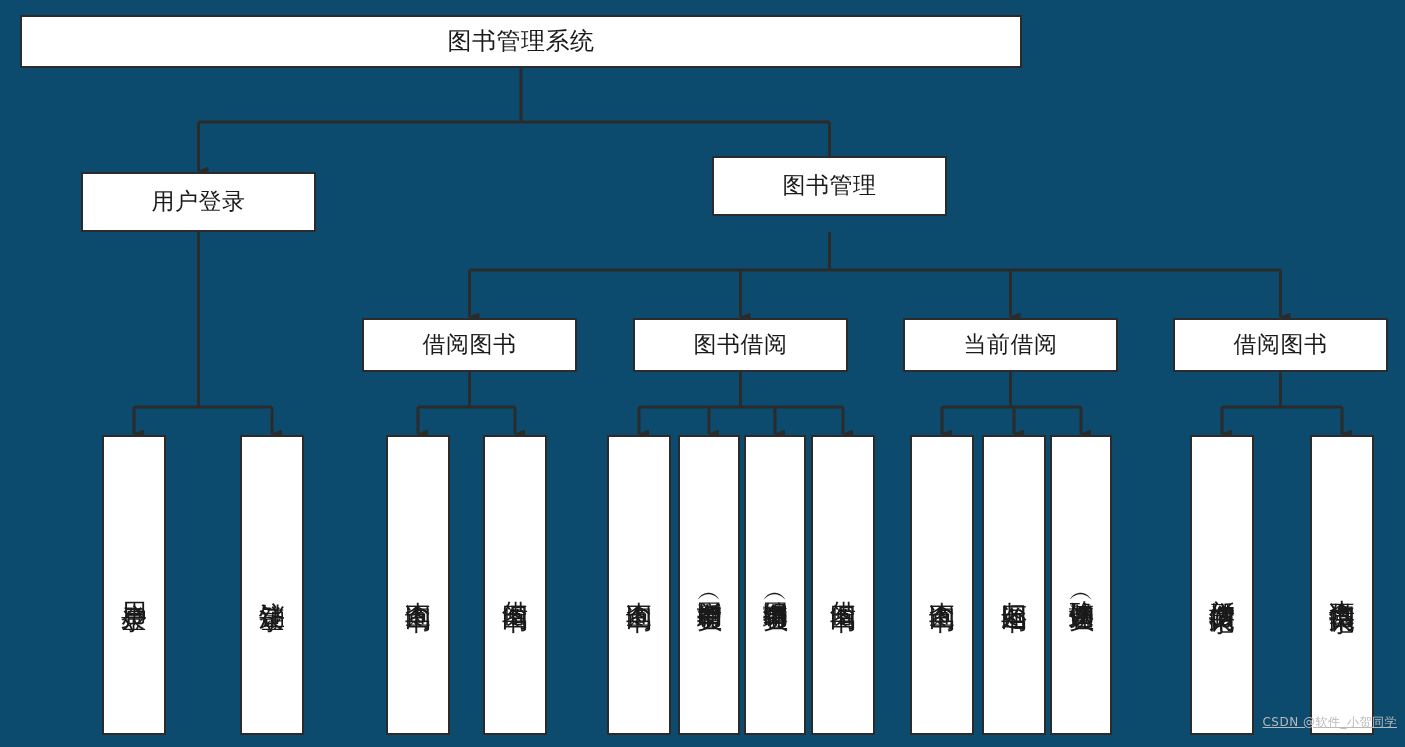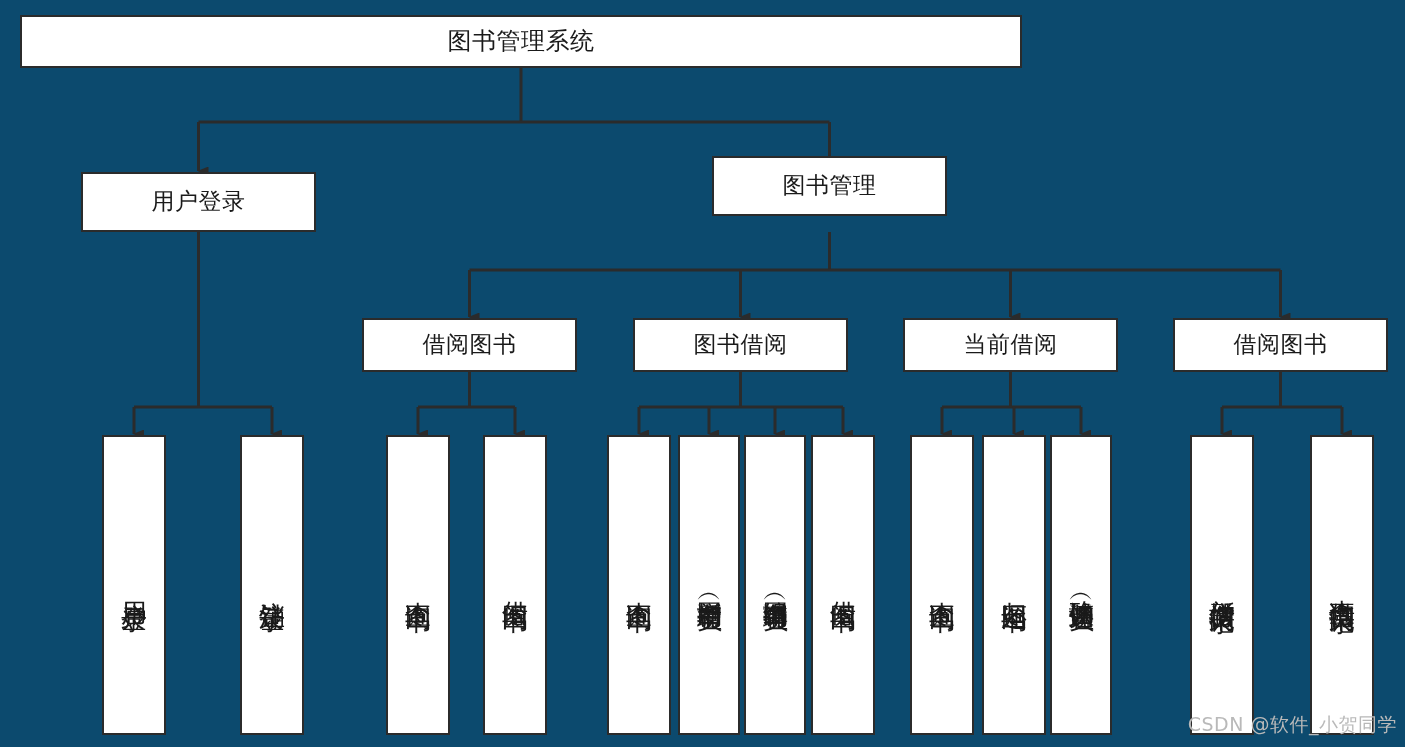--- a/index.html
+++ b/index.html
@@ -63,26 +63,27 @@
     white-space: nowrap;
     text-align: center;
   }
   .node-box.leaf.tall .node-label-v {
     font-size: 25px;
     letter-spacing: 1px;
   }
   #watermark {
     position: absolute;
     right: 8px;
-    bottom: 9px;
-    font-size: 19px;
+    bottom: 16px;
+    font-size: 12px;
     color: #b9b9b9;
     letter-spacing: 0.5px;
     white-space: nowrap;
     pointer-events: none;
+    text-decoration: underline;
   }
 </style>
 </head>
 <body>
 
 <div id="diagram-root">
 
   <svg id="diagram-svg" viewBox="0 0 1405 747" xmlns="http://www.w3.org/2000/svg">
     <defs>
       <marker id="arrowhead" markerWidth="9" markerHeight="11" refX="4.5" refY="10" orient="auto" markerUnits="userSpaceOnUse">

